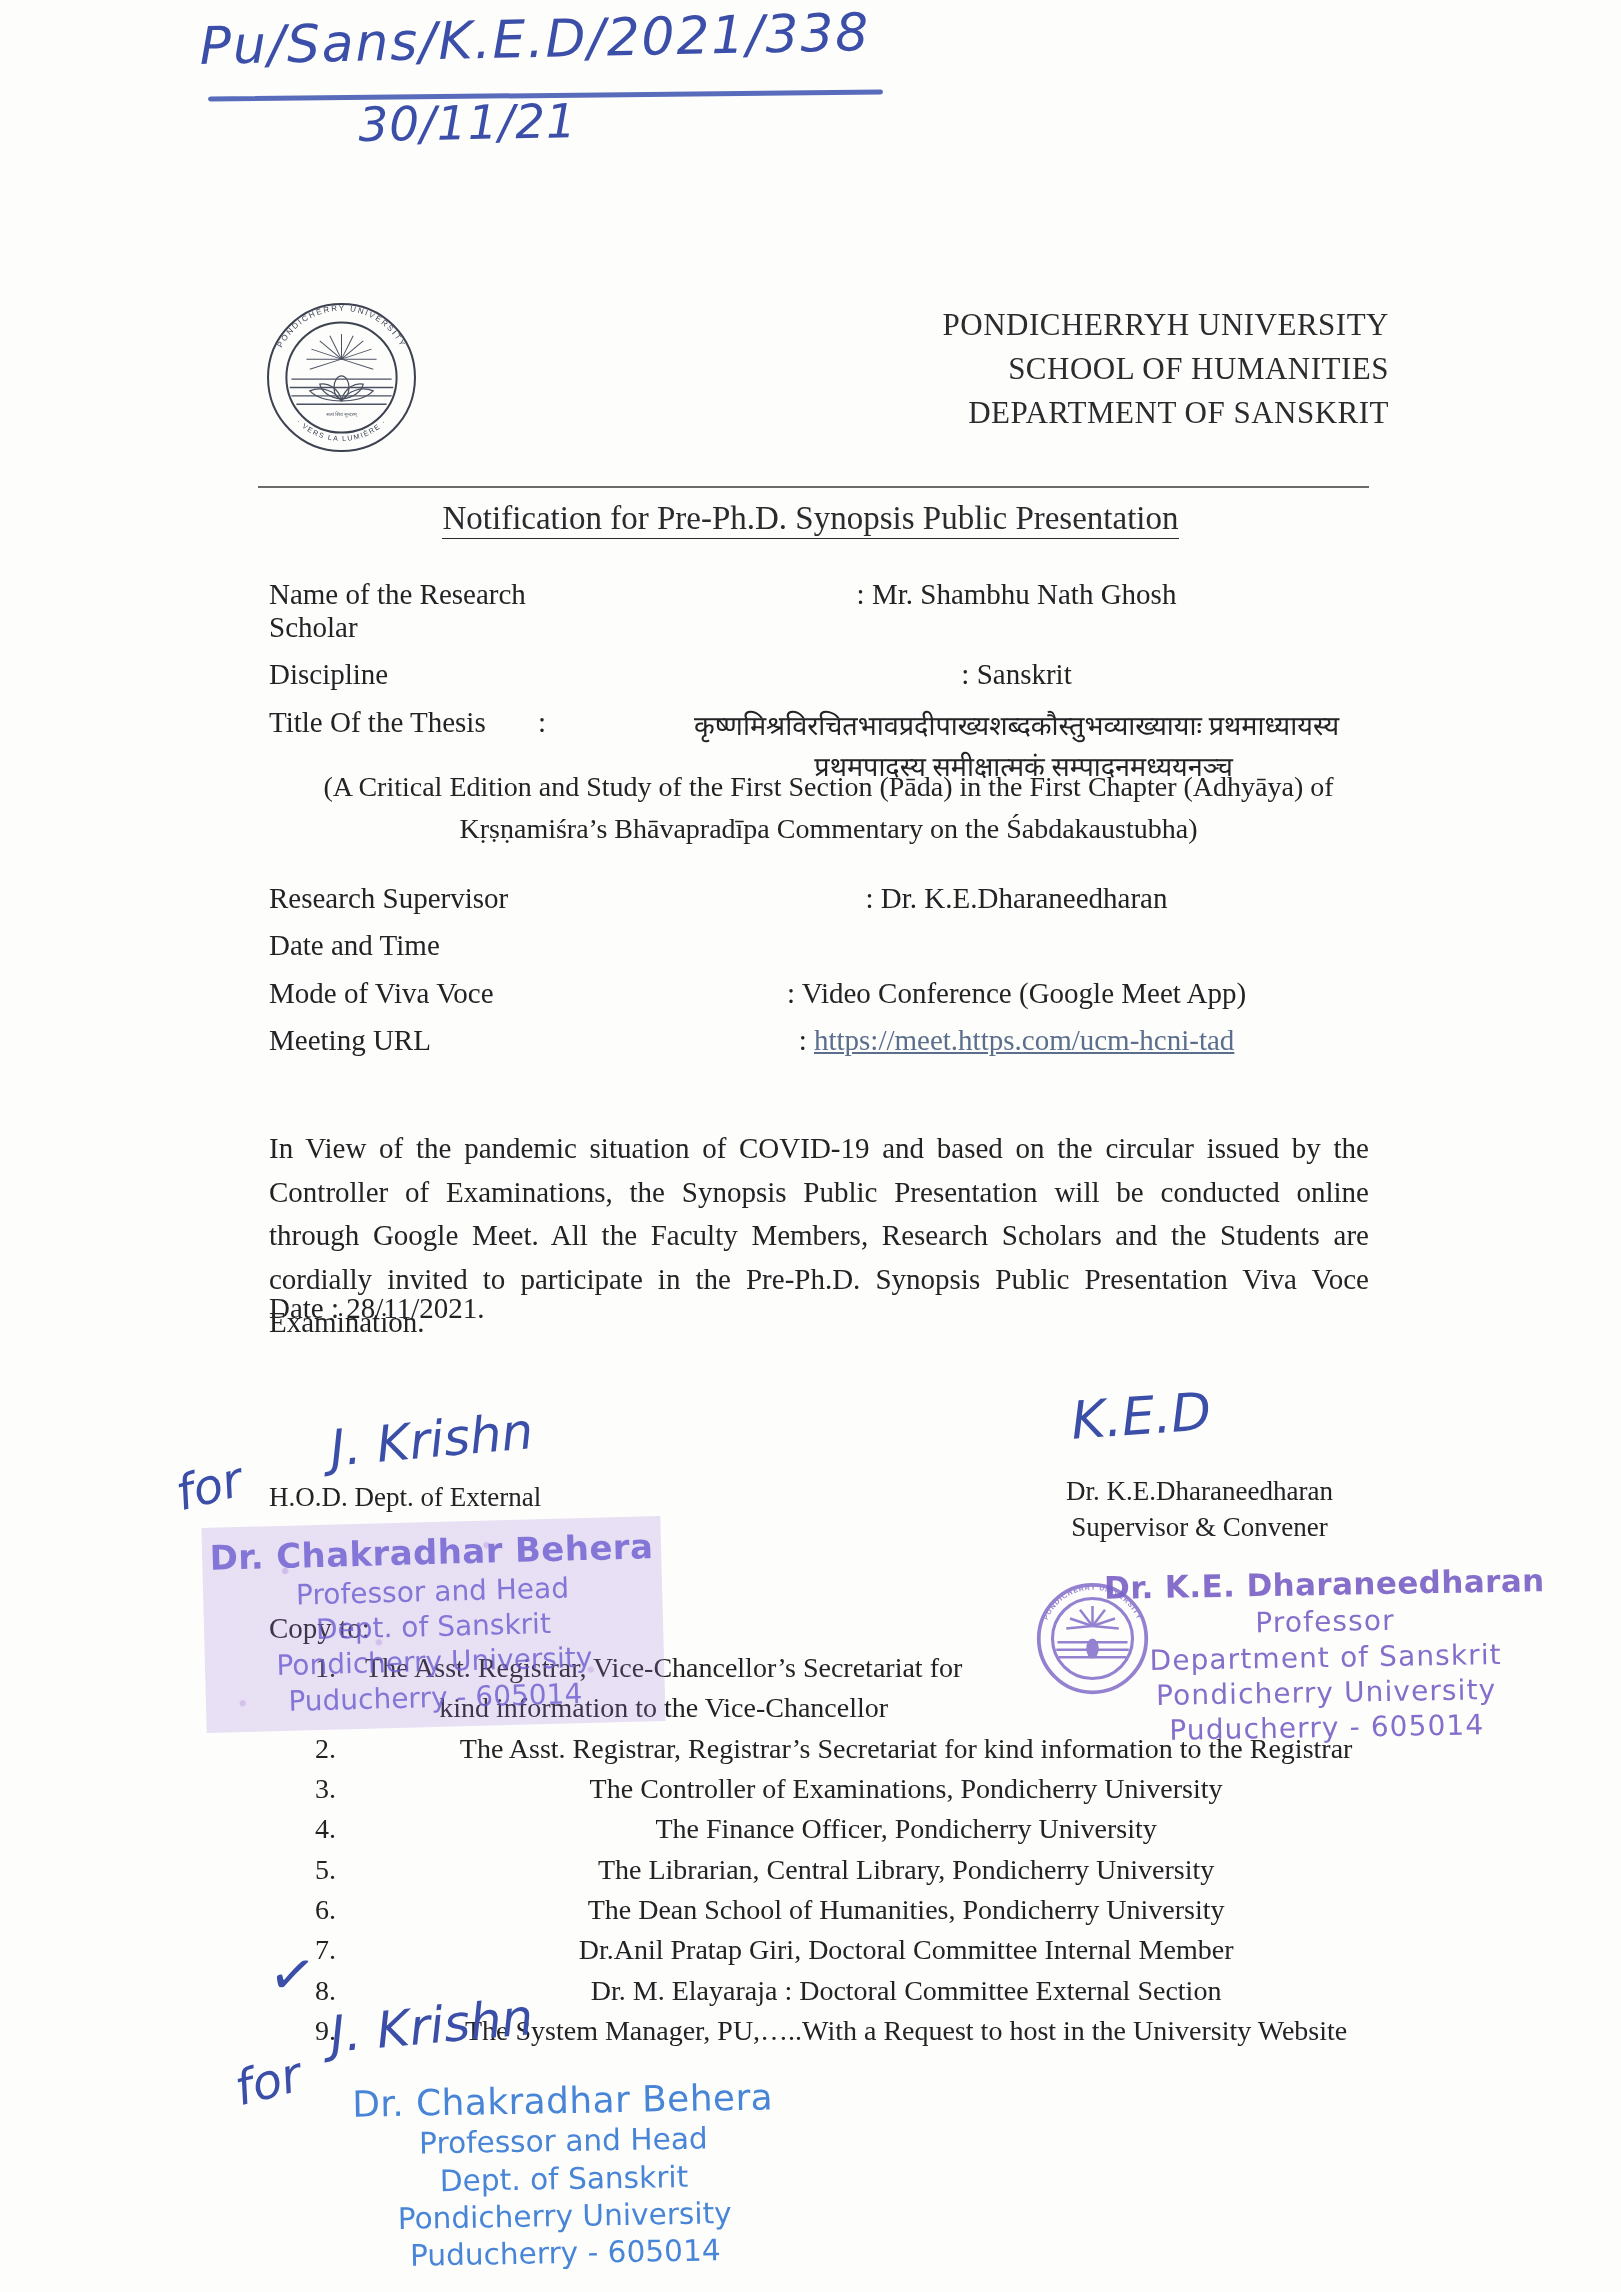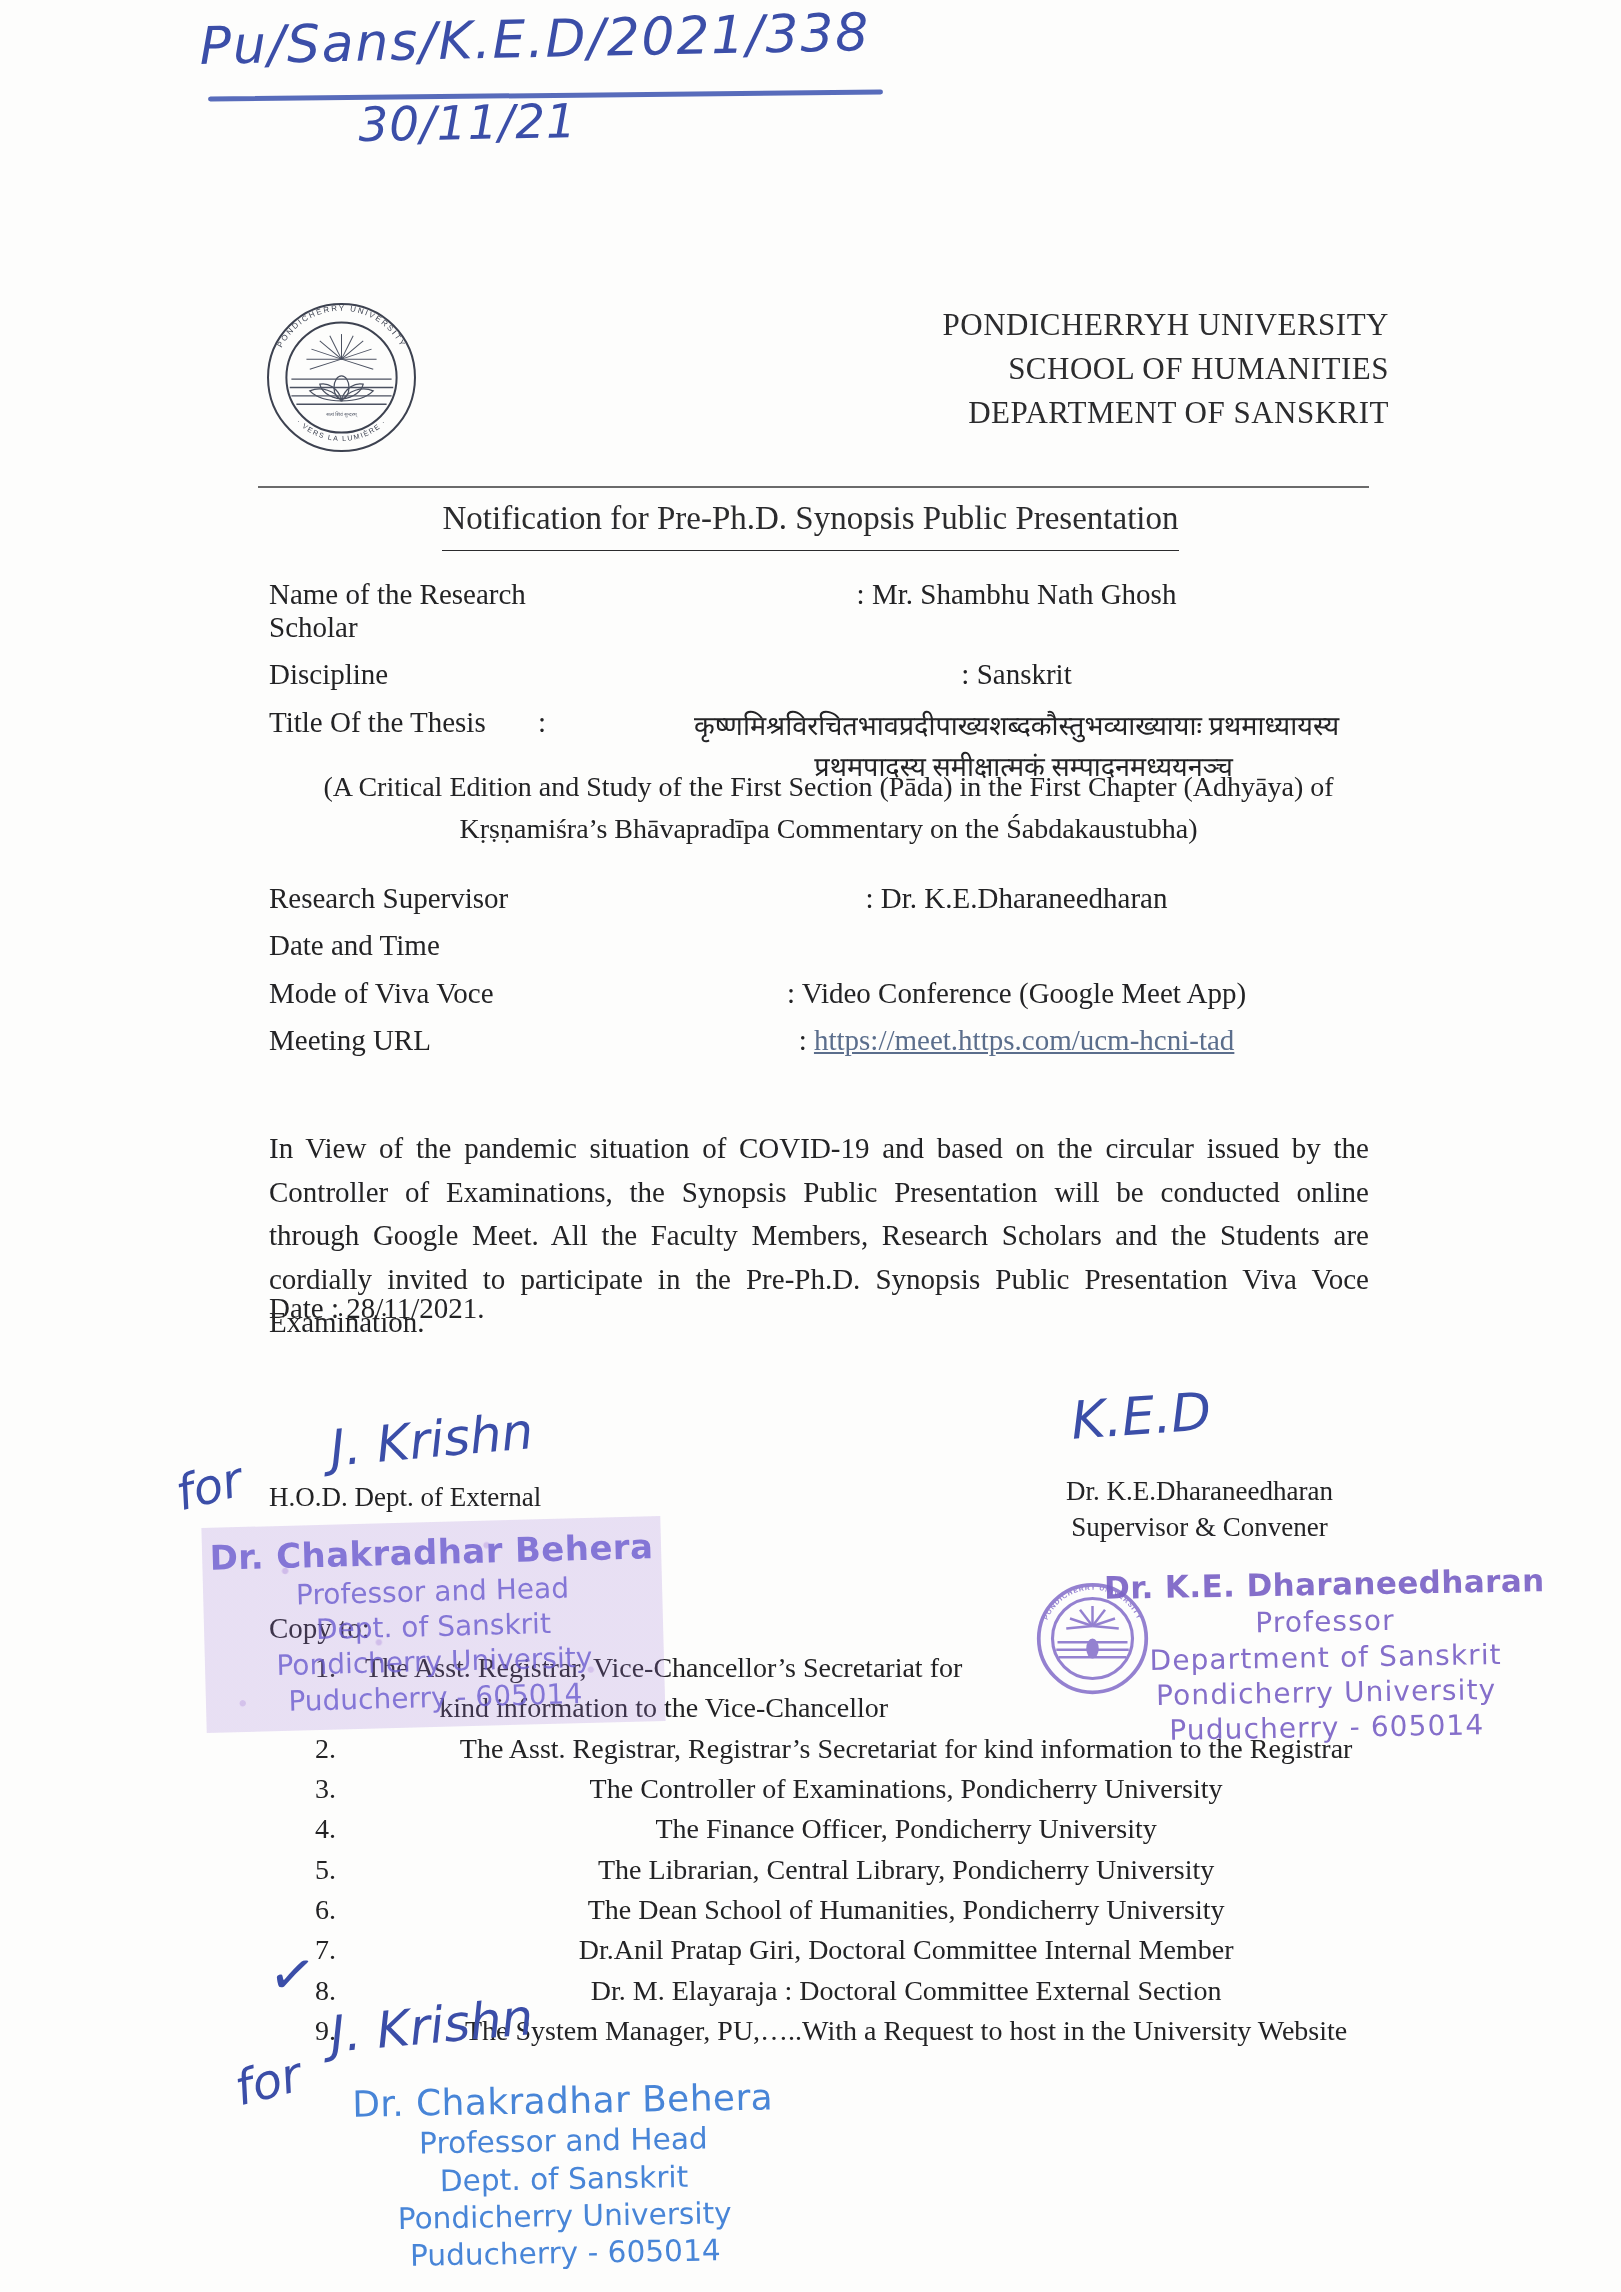--- a/index.html
+++ b/index.html
@@ -98,21 +98,21 @@
     position: absolute;
     left: 0;
     top: 500px;
     width: 1621px;
     text-align: center;
     font-size: 33px;
     color: #2b2b2d;
   }
   #doc-title span {
     border-bottom: 1.8px solid #2b2b2d;
-    padding-bottom: 14px;
+    padding-bottom: 2px;
   }
 
   
   .fields {
     position: absolute;
     left: 269px;
     top: 578px;
     width: 1119px;
   }
   .field-row {

